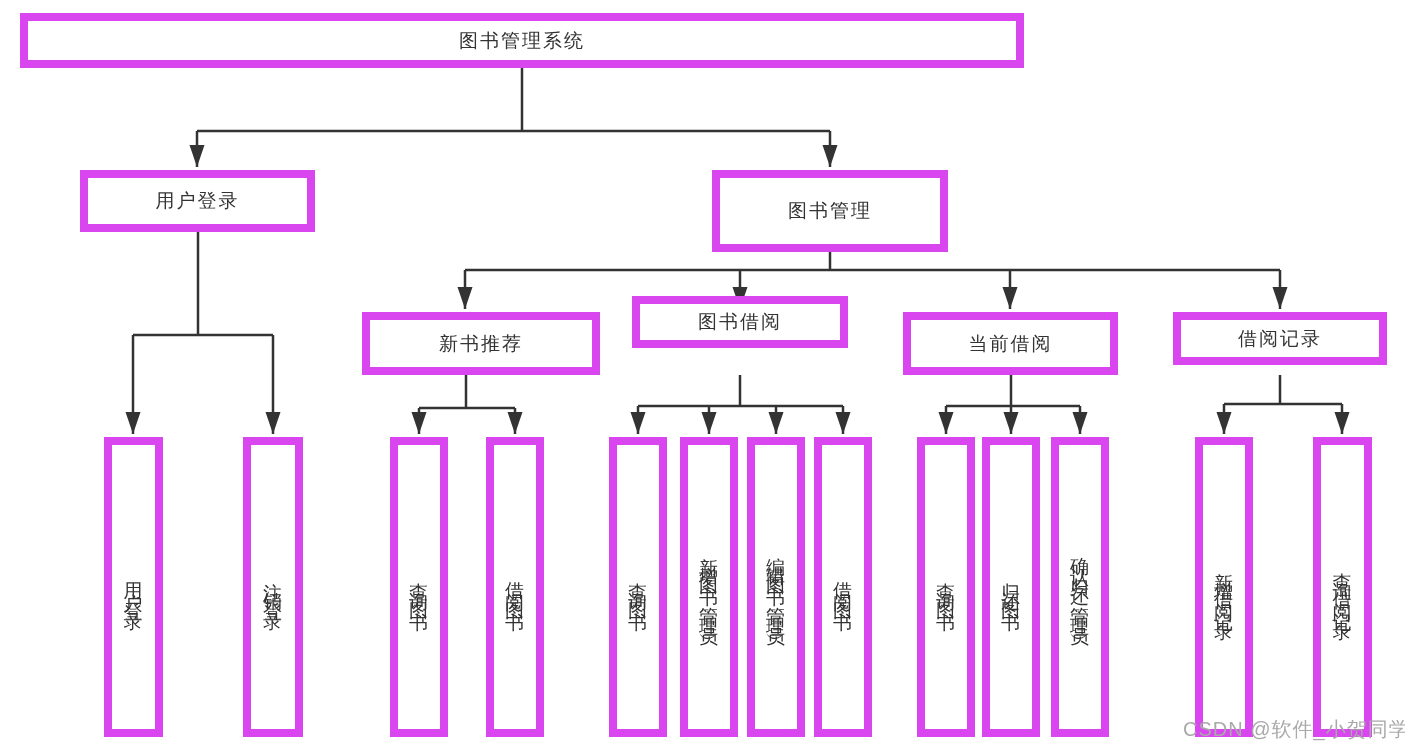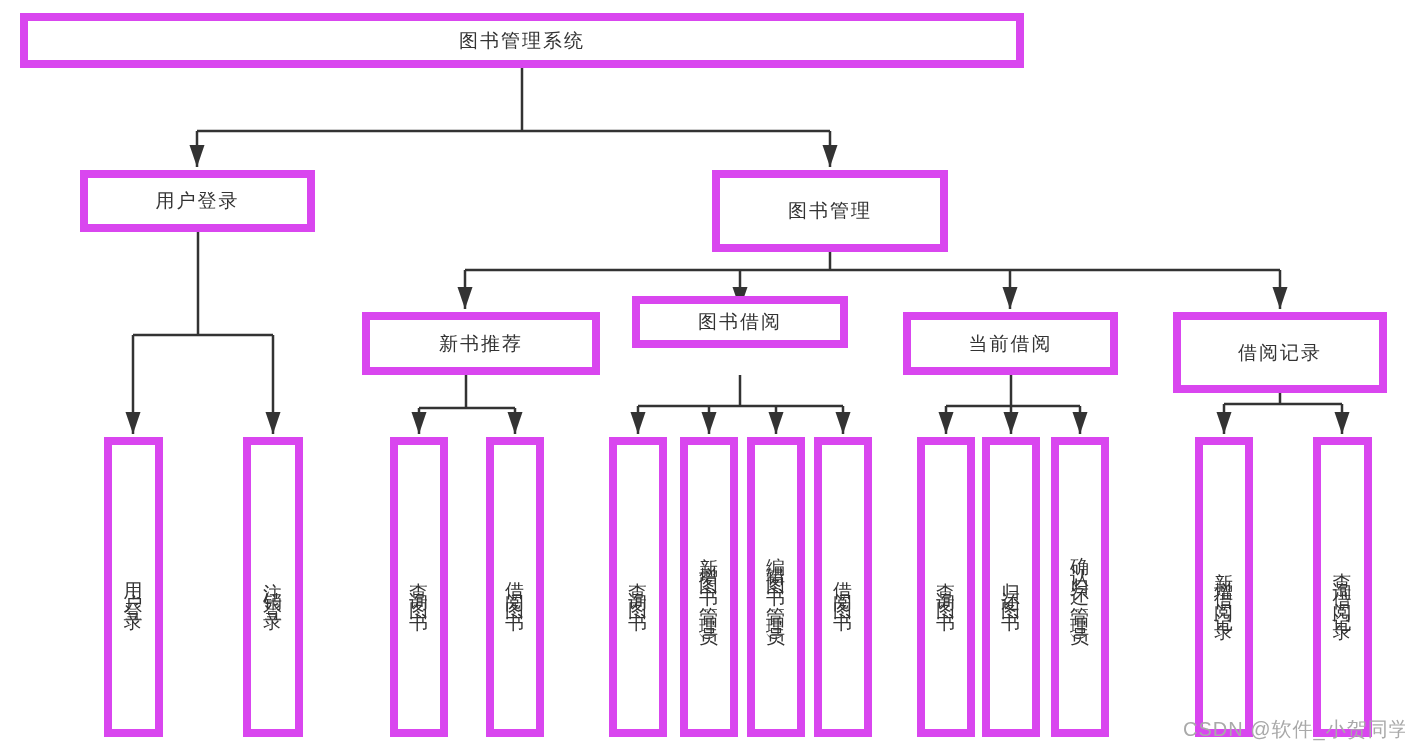--- a/index.html
+++ b/index.html
@@ -121,21 +121,21 @@
 
   <div class="box h" style="left:362px;top:312px;width:238px;height:63px">
     <span>新书推荐</span>
   </div>
   <div class="box h" style="left:632px;top:296px;width:216px;height:52px">
     <span>图书借阅</span>
   </div>
   <div class="box h" style="left:903px;top:312px;width:215px;height:63px">
     <span>当前借阅</span>
   </div>
-  <div class="box h" style="left:1173px;top:312px;width:214px;height:81px">
+  <div class="box h" style="left:1173px;top:312px;width:214px;height:53px">
     <span>借阅记录</span>
   </div>
 
   <div class="box v" style="left:104px;top:437px;width:59px;height:300px">
     <span>用户登录</span>
   </div>
   <div class="box v" style="left:243px;top:437px;width:60px;height:300px">
     <span>注销登录</span>
   </div>
 

